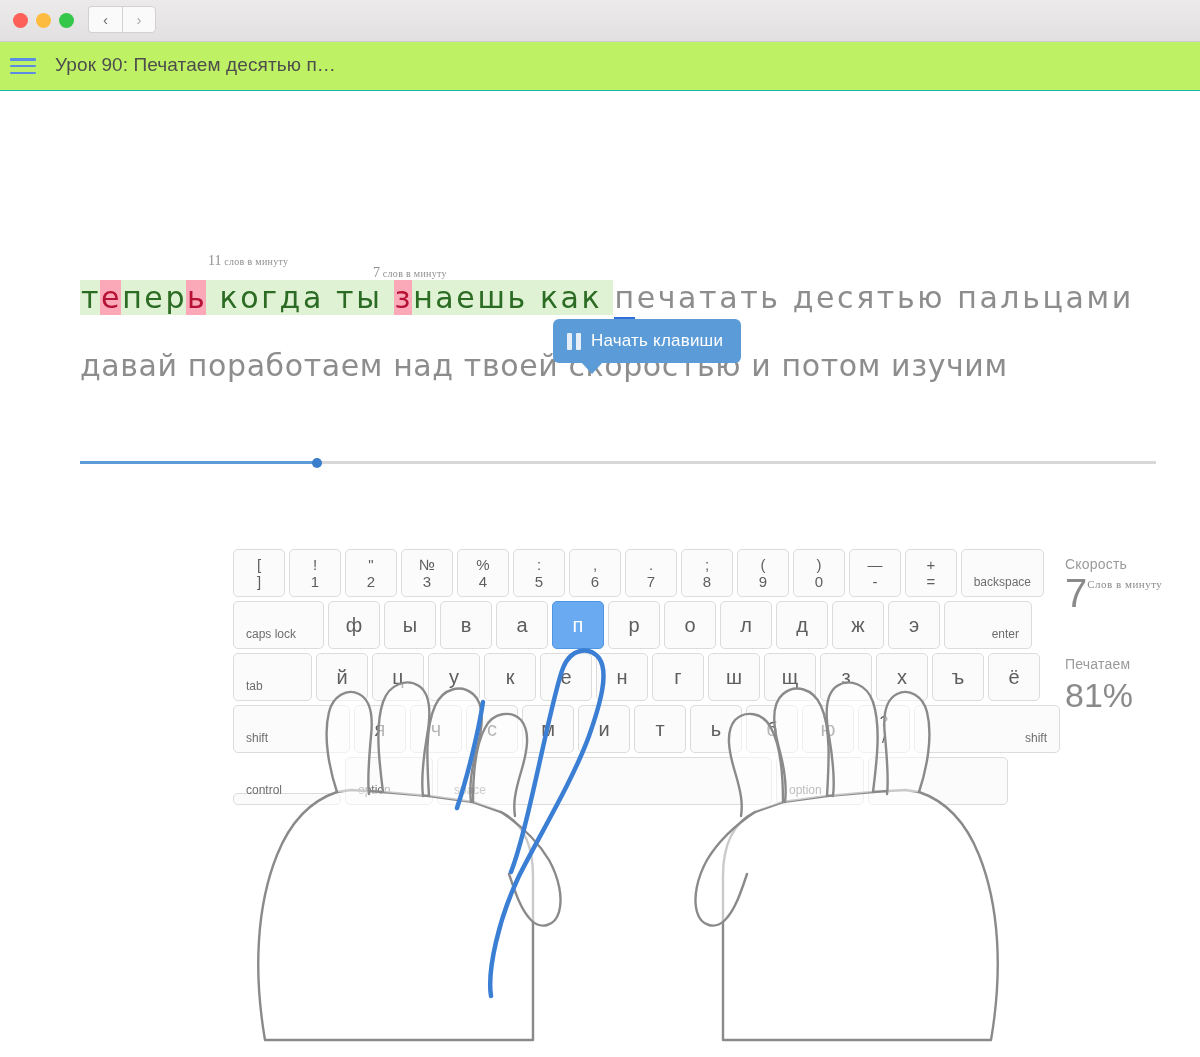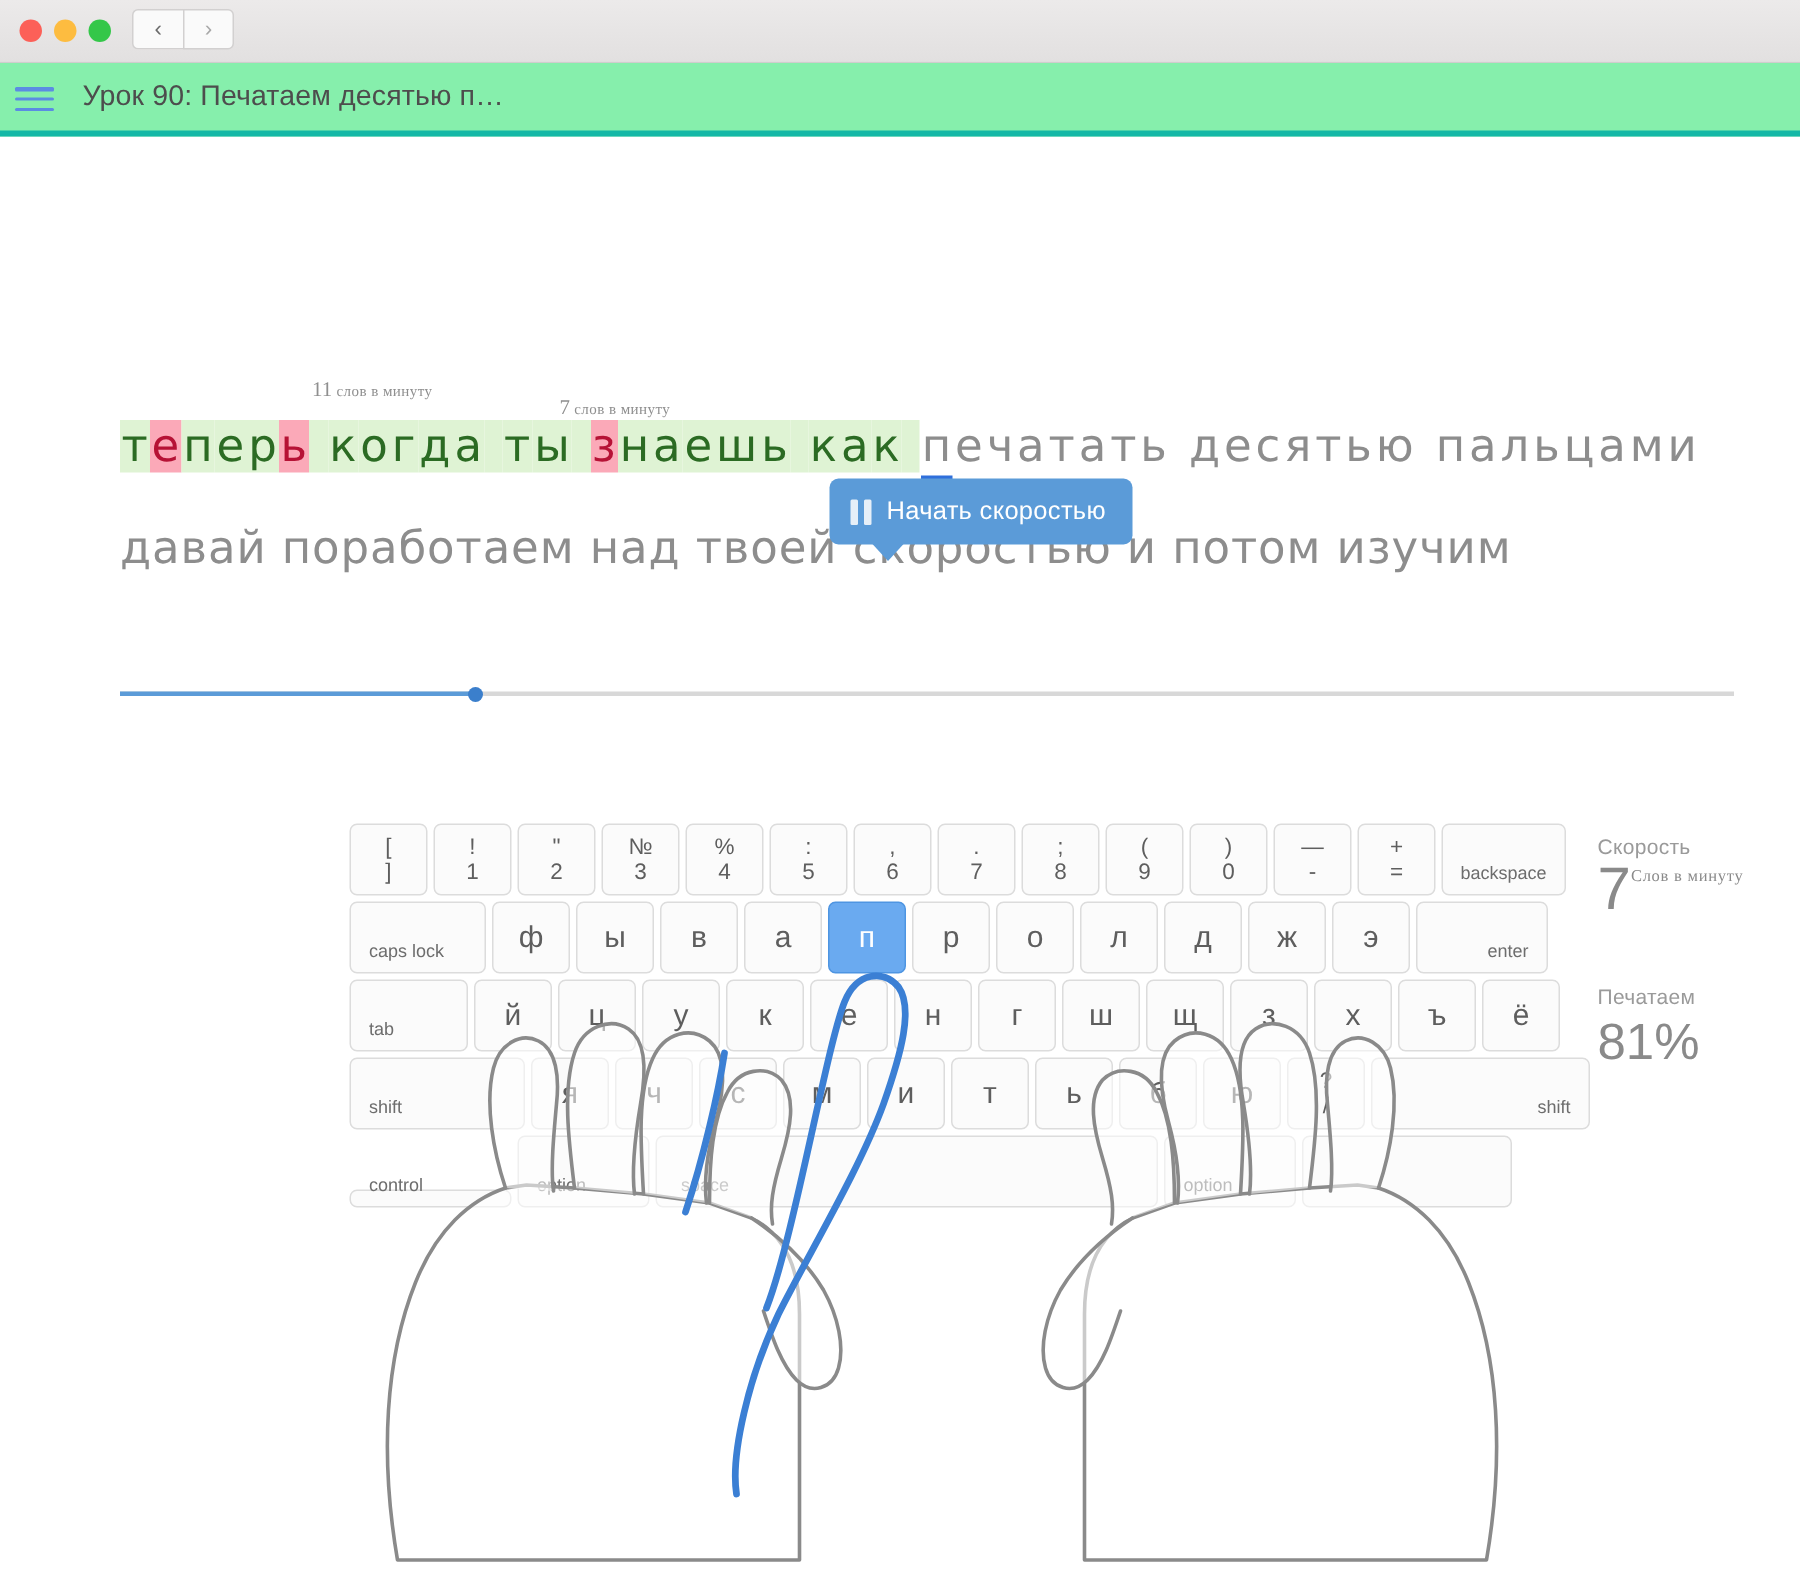--- a/index.html
+++ b/index.html
@@ -30,22 +30,22 @@
     border: 1px solid #d2d0d0;
     display: flex; align-items: center; justify-content: center;
     color: #6a6a6a; font-size: 15px;
   }
   .nav-btn.back { border-radius: 4px 0 0 4px; border-right: none; }
   .nav-btn.fwd  { border-radius: 0 4px 4px 0; color: #a8a8a8; }
 
   
   #app-header {
     position: absolute; left: 0; top: 42px; width: 1200px; height: 49px;
-    background: #86efac;
-    border-bottom: 4px solid #14b8a6;
+    background: #bef264;
+    border-bottom: 1px solid #14b8a6;
   }
   #hamburger-icon {
     position: absolute; left: 10px; top: 14px;
     width: 26px; height: 20px;
     display: flex; flex-direction: column; justify-content: space-between;
     padding: 2px 0;
   }
   #hamburger-icon i { display: block; height: 2.5px; background: #5b8ce3; border-radius: 1px; }
   #lesson-title {
     position: absolute; left: 55px; top: 12px;
@@ -166,21 +166,21 @@
     </div>
 
   <div class="text-line" id="line-1"><span class="ch typed-ok">т</span><span class="ch typed-err">е</span><span class="ch typed-ok">п</span><span class="ch typed-ok">е</span><span class="ch typed-ok">р</span><span class="ch typed-err">ь</span><span class="ch space-ok">&nbsp;</span><span class="ch typed-ok">к</span><span class="ch typed-ok">о</span><span class="ch typed-ok">г</span><span class="ch typed-ok">д</span><span class="ch typed-ok">а</span><span class="ch space-ok">&nbsp;</span><span class="ch typed-ok">т</span><span class="ch typed-ok">ы</span><span class="ch space-ok">&nbsp;</span><span class="ch typed-err">з</span><span class="ch typed-ok">н</span><span class="ch typed-ok">а</span><span class="ch typed-ok">е</span><span class="ch typed-ok">ш</span><span class="ch typed-ok">ь</span><span class="ch space-ok">&nbsp;</span><span class="ch typed-ok">к</span><span class="ch typed-ok">а</span><span class="ch typed-ok">к</span><span class="ch space-ok">&nbsp;</span><span class="ch cursor">п</span><span class="ch">е</span><span class="ch">ч</span><span class="ch">а</span><span class="ch">т</span><span class="ch">а</span><span class="ch">т</span><span class="ch">ь</span><span class="ch">&nbsp;</span><span class="ch">д</span><span class="ch">е</span><span class="ch">с</span><span class="ch">я</span><span class="ch">т</span><span class="ch">ь</span><span class="ch">ю</span><span class="ch">&nbsp;</span><span class="ch">п</span><span class="ch">а</span><span class="ch">л</span><span class="ch">ь</span><span class="ch">ц</span><span class="ch">а</span><span class="ch">м</span><span class="ch">и</span><span class="ch">&nbsp;</span></div>
   <div class="text-line" id="line-2">давай  поработаем  над  твоей  скоростью  и  потом  изучим</div>
 
   <div id="start-typing-tooltip">
     <span id="pause-icon">
         <i></i>
         <i></i>
       </span>
-    <span>Начать скоростью</span>
+    <span>Начать клавиши</span>
   </div>
 
   <div id="progress-track">
     <div id="progress-fill" style="width: 236.72px;"></div>
     <div id="progress-knob" style="left: 231.72px;"></div>
   </div>
 </div>
 
 <div id="keyboard">
     <div class="kb-row">

